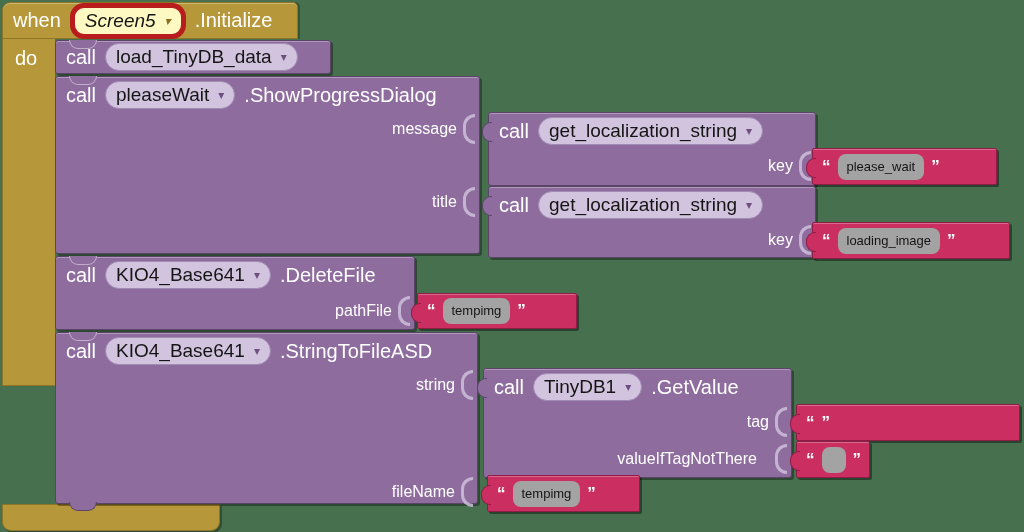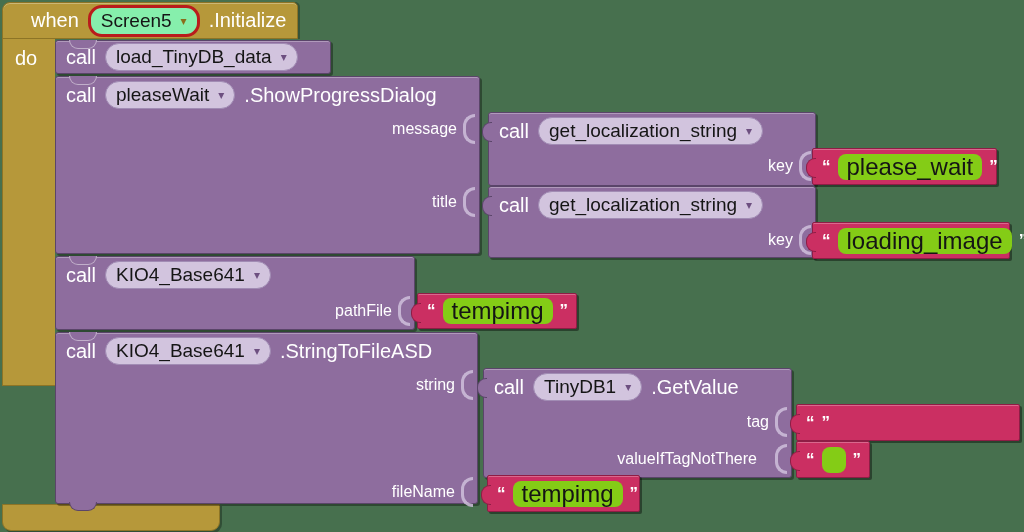--- a/index.html
+++ b/index.html
@@ -1,40 +1,40 @@
 <!DOCTYPE html>
 <html><head>
 <meta charset="utf-8">
 <style>
   html,body{margin:0;padding:0;background:#47704e;}
   .stage{position:relative;width:1024px;height:532px;background:#47704e;
          font-family:"Liberation Sans",sans-serif;overflow:hidden;}
   .abs{position:absolute;box-sizing:border-box;}
 
   
-  .gold{background:#b6983a;border:1px solid #8d7426;padding-left:18px;}
+  .gold{background:#b6983a;border:1px solid #8d7426;}
   .purple{background:#8e6d9e;border:1px solid #5a4569;
           box-shadow:2px 2px 0 rgba(0,0,0,.35), inset 0 1px 0 rgba(255,255,255,.30);
           border-radius:3px;}
   .magenta{background:#cb2f62;border:1px solid #8e1d45;
            box-shadow:2px 2px 0 rgba(0,0,0,.40), inset 0 1px 0 rgba(255,255,255,.28);
            border-radius:2px;}
 
   
   .hdr{display:flex;align-items:center;gap:9px;padding:0 10px;height:36px;}
   .kw{color:#fff;font-size:20px;white-space:nowrap;}
   .meth{color:#fff;font-size:20px;white-space:nowrap;}
   .prow{position:absolute;right:2px;display:flex;align-items:center;
         justify-content:flex-end;gap:6px;height:30px;padding-right:2px;}
   .plabel{color:#fff;font-size:16px;white-space:nowrap;}
 
   
   .dd{display:inline-flex;align-items:center;gap:9px;border-radius:14px;
       padding:2px 10px;font-size:19px;color:#151515;cursor:pointer;white-space:nowrap;}
-  .gold-dd{background:#86efac;border:3px solid #b91c1c;}
+  .gold-dd{background:#fef9c3;border:5px solid #b91c1c;font-style:italic;}
   .purp-dd{background:#d2c4de;border:1px solid #a18cb4;}
   .caret{font-size:12px;line-height:1;}
   .gold-dd .caret{color:#8a6d1c;}
   .purp-dd .caret{color:#6d4f80;}
 
   
   .socket{width:9px;height:24px;border:3px solid #cfc0dc;border-right:none;
           border-radius:12px 0 0 12px;opacity:.85;}
 
   
@@ -47,21 +47,21 @@
   .notch{position:absolute;top:-1px;left:13px;width:26px;height:8px;
          background:#8e6d9e;border:1px solid rgba(255,255,255,.45);border-top:none;
          border-radius:0 0 11px 11px;}
   .btab{position:absolute;left:13px;bottom:-8px;width:26px;height:8px;
         background:#8e6d9e;border:1px solid #5a4569;border-top:none;
         border-radius:0 0 11px 11px;}
 
   
   .mrow{display:flex;align-items:center;gap:7px;padding:0 9px;height:100%;}
   .q{color:#fff;font-size:17px;font-weight:bold;}
-  .mpill{background:#84cc16;border-radius:8px;padding:1px 9px;font-size:24px;
+  .mpill{background:#a3a3a3;border-radius:8px;padding:1px 9px;font-size:13px;
          color:#151515;line-height:24px;min-height:24px;white-space:nowrap;}
   .mpill.empty{min-width:24px;height:26px;padding:0;}
 </style>
 </head>
 <body>
 
 <div class="stage">
 
   <div class="abs gold" style="left:2px;top:2px;width:296px;height:37px;border-radius:8px 5px 0 0;box-shadow:2px 0 0 rgba(0,0,0,.25), inset 0 1px 0 rgba(255,255,255,.30);">
     <div class="hdr" style="height:100%;">
@@ -158,20 +158,21 @@
   </div>
 
   <div class="abs purple" style="left:55px;top:256px;width:360px;height:74px;">
     <span class="notch"></span>
     <div class="hdr">
       <span class="kw">call</span>
       <span class="dd purp-dd">
         <span>KIO4_Base641</span>
         <span class="caret">▾</span>
       </span>
+      <span class="meth">.DeleteFile</span>
     </div>
     <div class="prow" style="top:39px;">
       <span class="plabel">pathFile</span>
       <span class="socket"></span>
     </div>
   </div>
 
   <div class="abs magenta" style="left:417px;top:293px;width:160px;height:36px;">
     <span class="vtab m"></span>
     <div class="mrow">

